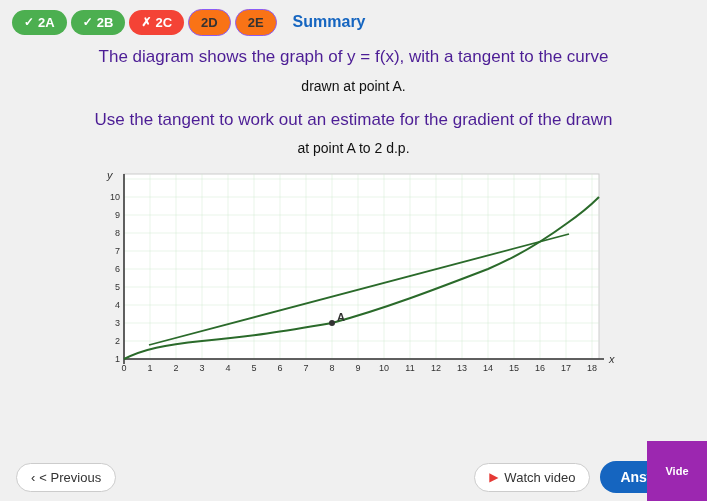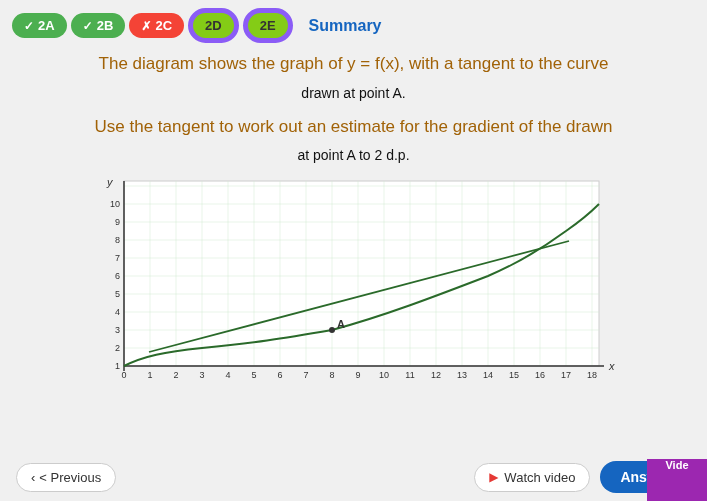--- a/index.html
+++ b/index.html
@@ -36,23 +36,23 @@
       background: #4caf50;
       color: white;
     }
 
     .nav-tab.wrong {
       background: #f44336;
       color: white;
     }
 
     .nav-tab.plain {
-      background: #84cc16;
+      background: #f97316;
       color: #333;
-      border: 5px solid #8b5cf6;
+      border: 1px solid #8b5cf6;
       align-items: flex-end;
     }
 
     .nav-tab.summary {
       background: transparent;
       color: #1565c0;
       font-weight: 700;
       font-size: 16px;
       text-decoration: none;
     }
@@ -62,21 +62,21 @@
     }
 
     
     .content {
       padding: 0 30px;
     }
 
     .description {
       text-align: center;
       font-size: 17px;
-      color: #a16207;
+      color: #4c1d95;
       line-height: 1.5;
       margin-bottom: 6px;
     }
 
     .description2 {
       text-align: center;
       font-size: 14px;
       color: #111;
       line-height: 1.5;
       margin-bottom: 10px;
@@ -153,23 +153,24 @@
       display: flex;
       align-items: center;
       gap: 10px;
     }
 
     .bottom-right {
       position: absolute;
       right: 0;
       bottom: 0;
       width: 60px;
-      height: 42px;
+      height: 60px;
       background: #9c27b0;
       display: flex;
+      align-items: center;
       justify-content: center;
       color: white;
       font-size: 11px;
       font-weight: bold;
     }
   </style>
 </head>
 <body>
 
 <div class="top-nav">

